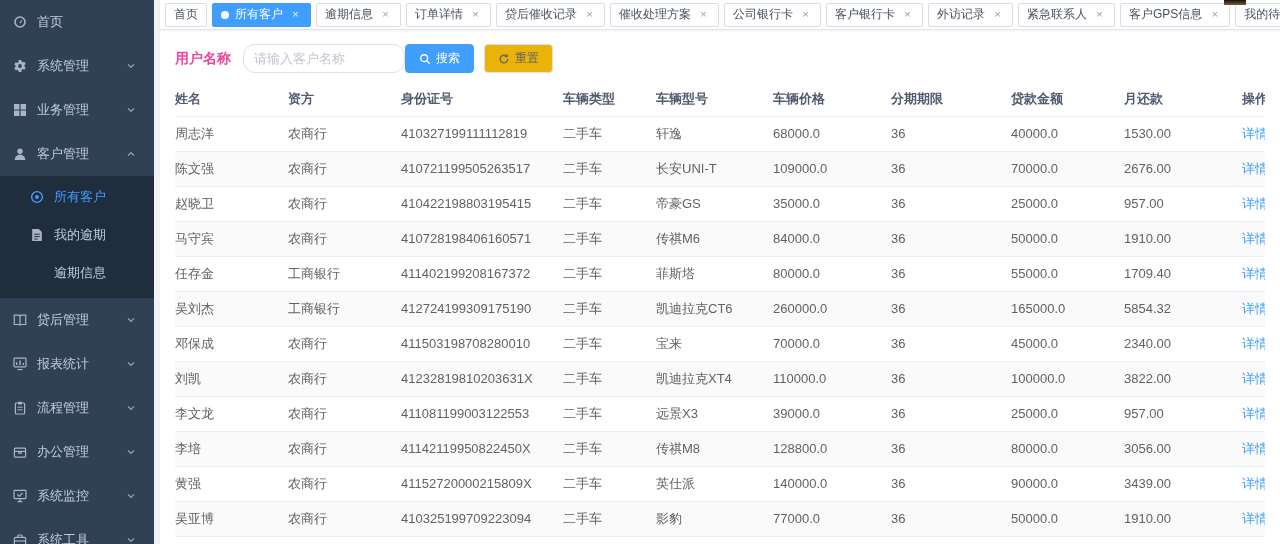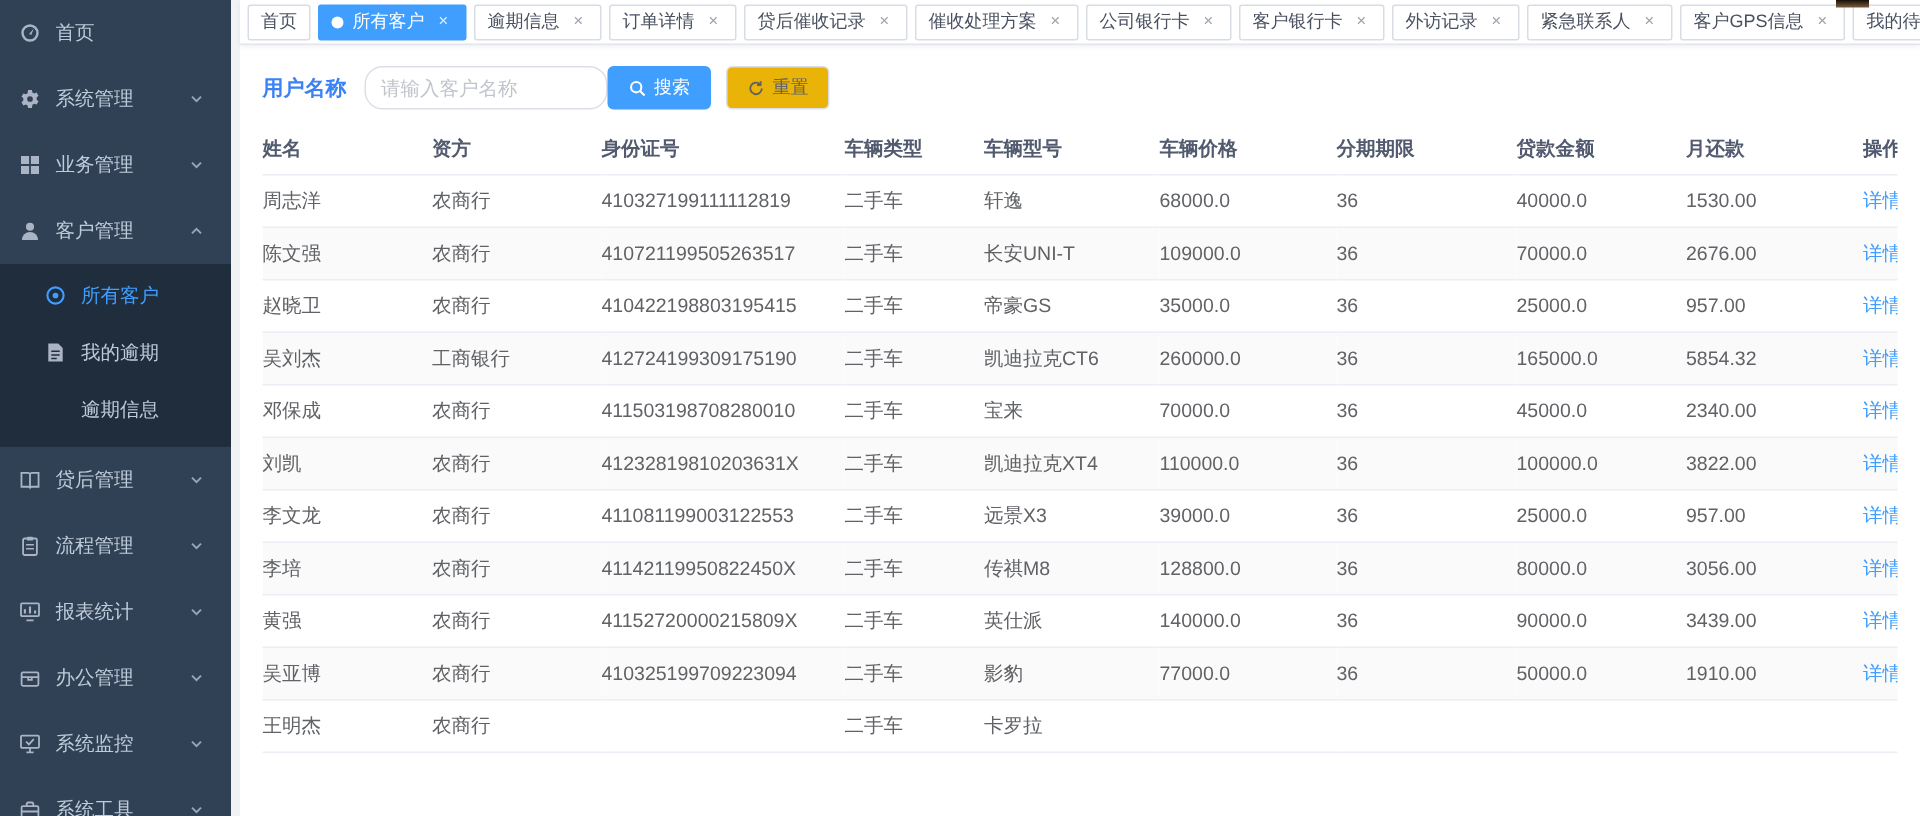--- a/index.html
+++ b/index.html
@@ -62,21 +62,21 @@
     text-align: center; font-size: 11px; border-radius: 50%; color: #9aa0aa; cursor: pointer;
   }
   .tab.active .close { color: rgba(255,255,255,.85); }
   .artifact {
     position: absolute; left: 1064px; top: 0; width: 22px; height: 5px;
     background: linear-gradient(#171007, #7a5c3a); z-index: 5;
   }
   
   .content { padding: 14px 15px 0 15px; }
   .search-row { display: flex; align-items: center; margin-bottom: 10px; }
-  .search-label { font-size: 14px; font-weight: 700; color: #3b82f6; margin-right: 12px; white-space: nowrap; }
+  .search-label { font-size: 14px; font-weight: 700; color: #ec4899; margin-right: 12px; white-space: nowrap; }
   .search-input {
     width: 162px; height: 29px; border: 1px solid #dcdfe6; border-radius: 12px;
     padding: 0 10px; font-size: 13px; color: #606266; outline: none;
     font-family: "Liberation Sans", "DejaVu Sans", sans-serif;
   }
   .search-input::placeholder { color: #c0c4cc; }
   .btn {
     height: 29px; border-radius: 4px; font-size: 12px; display: inline-flex;
     align-items: center; gap: 5px; padding: 0 13px; cursor: pointer;
     font-family: "Liberation Sans", "DejaVu Sans", sans-serif;
@@ -190,41 +190,41 @@
           <span class="s-label">贷后管理</span>
           <span class="s-chev">
             <svg viewBox="0 0 10 10">
               <path d="M2 3.4l3 3 3-3" fill="none" stroke="currentColor" stroke-width="1.3"></path>
             </svg>
           </span>
         </div>
         <div class="s-item">
           <span class="s-icon">
             <svg viewBox="0 0 14 14">
+              <rect x="1" y="1.2" width="12" height="8.6" rx="0.8" fill="none" stroke="currentColor" stroke-width="1.2"></rect>
+              <path d="M3.6 8V5.2M7 8V3.4M10.4 8V6" stroke="currentColor" stroke-width="1.4"></path>
+              <path d="M4.6 12.6h4.8" stroke="currentColor" stroke-width="1.2"></path>
+            </svg>
+          </span>
+          <span class="s-label">报表统计</span>
+          <span class="s-chev">
+            <svg viewBox="0 0 10 10">
+              <path d="M2 3.4l3 3 3-3" fill="none" stroke="currentColor" stroke-width="1.3"></path>
+            </svg>
+          </span>
+        </div>
+        <div class="s-item">
+          <span class="s-icon">
+            <svg viewBox="0 0 14 14">
               <rect x="2.4" y="2" width="9.2" height="11" rx="1" fill="none" stroke="currentColor" stroke-width="1.2"></rect>
               <rect x="5" y="0.8" width="4" height="2.6" rx="0.6"></rect>
               <path d="M4.4 6.2h5.2M4.4 8.8h5.2" stroke="currentColor" stroke-width="1"></path>
             </svg>
           </span>
           <span class="s-label">流程管理</span>
-          <span class="s-chev">
-            <svg viewBox="0 0 10 10">
-              <path d="M2 3.4l3 3 3-3" fill="none" stroke="currentColor" stroke-width="1.3"></path>
-            </svg>
-          </span>
-        </div>
-        <div class="s-item">
-          <span class="s-icon">
-            <svg viewBox="0 0 14 14">
-              <rect x="1" y="1.2" width="12" height="8.6" rx="0.8" fill="none" stroke="currentColor" stroke-width="1.2"></rect>
-              <path d="M3.6 8V5.2M7 8V3.4M10.4 8V6" stroke="currentColor" stroke-width="1.4"></path>
-              <path d="M4.6 12.6h4.8" stroke="currentColor" stroke-width="1.2"></path>
-            </svg>
-          </span>
-          <span class="s-label">报表统计</span>
           <span class="s-chev">
             <svg viewBox="0 0 10 10">
               <path d="M2 3.4l3 3 3-3" fill="none" stroke="currentColor" stroke-width="1.3"></path>
             </svg>
           </span>
         </div>
         <div class="s-item">
           <span class="s-icon">
             <svg viewBox="0 0 14 14">
               <rect x="1.4" y="3.2" width="11.2" height="9" rx="1" fill="none" stroke="currentColor" stroke-width="1.2"></rect>
@@ -407,20 +407,44 @@
               <td>410422198803195415</td>
               <td>二手车</td>
               <td>帝豪GS</td>
               <td>35000.0</td>
               <td>36</td>
               <td>25000.0</td>
               <td>957.00</td>
               <td class="right"><a class="link">详情</a></td>
             </tr>
             <tr>
+              <td>马守宾</td>
+              <td>农商行</td>
+              <td>410728198406160571</td>
+              <td>二手车</td>
+              <td>传祺M6</td>
+              <td>84000.0</td>
+              <td>36</td>
+              <td>50000.0</td>
+              <td>1910.00</td>
+              <td class="right"><a class="link">详情</a></td>
+            </tr>
+            <tr>
+              <td>任存金</td>
+              <td>工商银行</td>
+              <td>411402199208167372</td>
+              <td>二手车</td>
+              <td>菲斯塔</td>
+              <td>80000.0</td>
+              <td>36</td>
+              <td>55000.0</td>
+              <td>1709.40</td>
+              <td class="right"><a class="link">详情</a></td>
+            </tr>
+            <tr>
               <td>吴刘杰</td>
               <td>工商银行</td>
               <td>412724199309175190</td>
               <td>二手车</td>
               <td>凯迪拉克CT6</td>
               <td>260000.0</td>
               <td>36</td>
               <td>165000.0</td>
               <td>5854.32</td>
               <td class="right"><a class="link">详情</a></td>

